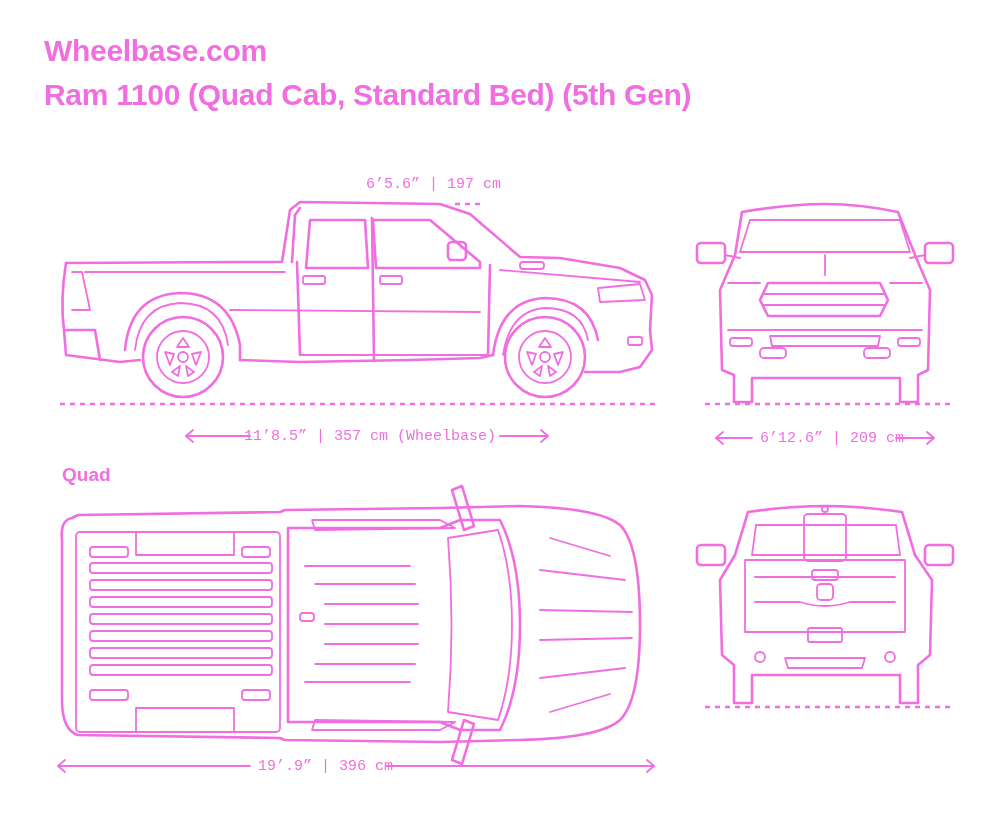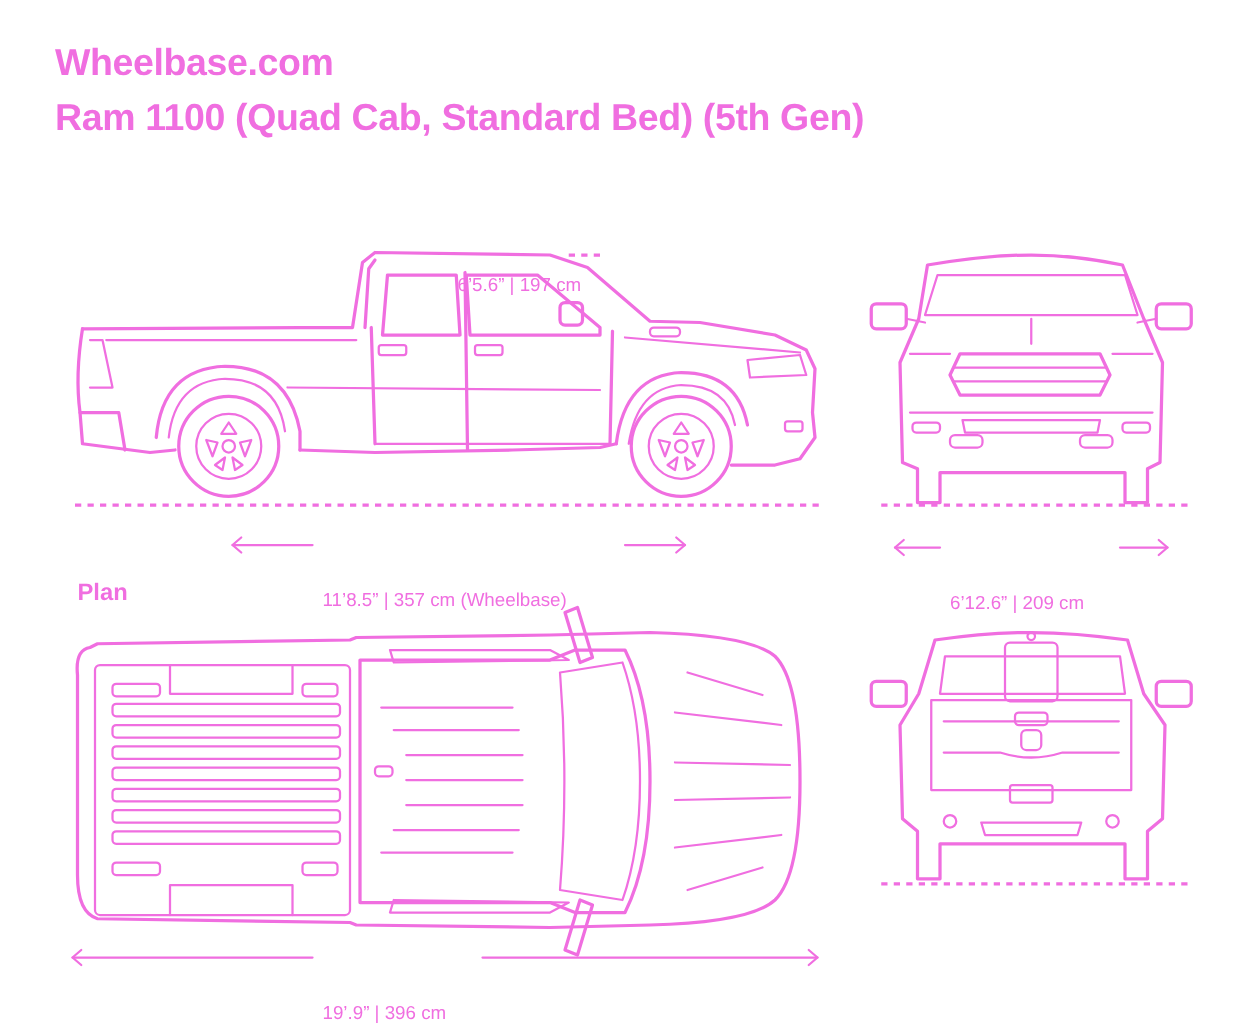--- a/index.html
+++ b/index.html
@@ -1,21 +1,21 @@
 <!DOCTYPE html>
 <html><head>
 <meta charset="utf-8">
 <style>
   html, body { margin:0; padding:0; background:#ffffff; }
   body { width:1000px; height:825px; position:relative; overflow:hidden;
          font-family:"Liberation Sans", sans-serif; color:#f06ee0; }
   .title { position:absolute; left:44px; font-weight:bold; font-size:30px; color:#f06ee0; letter-spacing:-0.3px; }
   .t1 { top:34px; }
   .t2 { top:78px; }
-  .label { position:absolute; font-size:15px; color:#f06ee0; white-space:nowrap; font-family:Liberation Sans, sans-serif;margin-top:44px; }
+  .label { position:absolute; font-size:15px; color:#f06ee0; white-space:nowrap; font-family:Liberation Mono, monospace; }
   .plan { position:absolute; left:62px; top:464px; font-weight:bold; font-size:19px; color:#f06ee0; }
   svg { position:absolute; left:0; top:0; }
   .ln { fill:none; stroke:#f06ee0; stroke-width:2.6; stroke-linecap:round; stroke-linejoin:round; }
   .lt { fill:none; stroke:#f06ee0; stroke-width:1.8; stroke-linecap:round; stroke-linejoin:round; }
   .dot { fill:none; stroke:#f06ee0; stroke-width:2.6; stroke-dasharray:5 5; }
 </style>
 </head>
 <body>
 
 <div class="title t1">Wheelbase.com</div>
@@ -186,16 +186,16 @@
     <path class="lt" d="M927,432 L934,438 L927,444"></path>
 
     <line class="lt" x1="58" y1="766" x2="250" y2="766"></line>
     <path class="lt" d="M65,760 L58,766 L65,772"></path>
     <line class="lt" x1="386" y1="766" x2="654" y2="766"></line>
     <path class="lt" d="M647,760 L654,766 L647,772"></path>
   </g>
 </svg>
 
 <div class="label" style="left:366px; top:176px;">6’5.6” | 197 cm</div>
-<div class="label" style="left:258px; top:428px;">11’8.5” | 357 cm (Wheelbase)</div>
+<div class="label" style="left:244px; top:428px;">11’8.5” | 357 cm (Wheelbase)</div>
 <div class="label" style="left:760px; top:430px;">6’12.6” | 209 cm</div>
-<div class="plan">Plan</div>
+<div class="plan">Quad</div>
 <div class="label" style="left:258px; top:758px;">19’.9” | 396 cm</div>
 
 </body></html>

